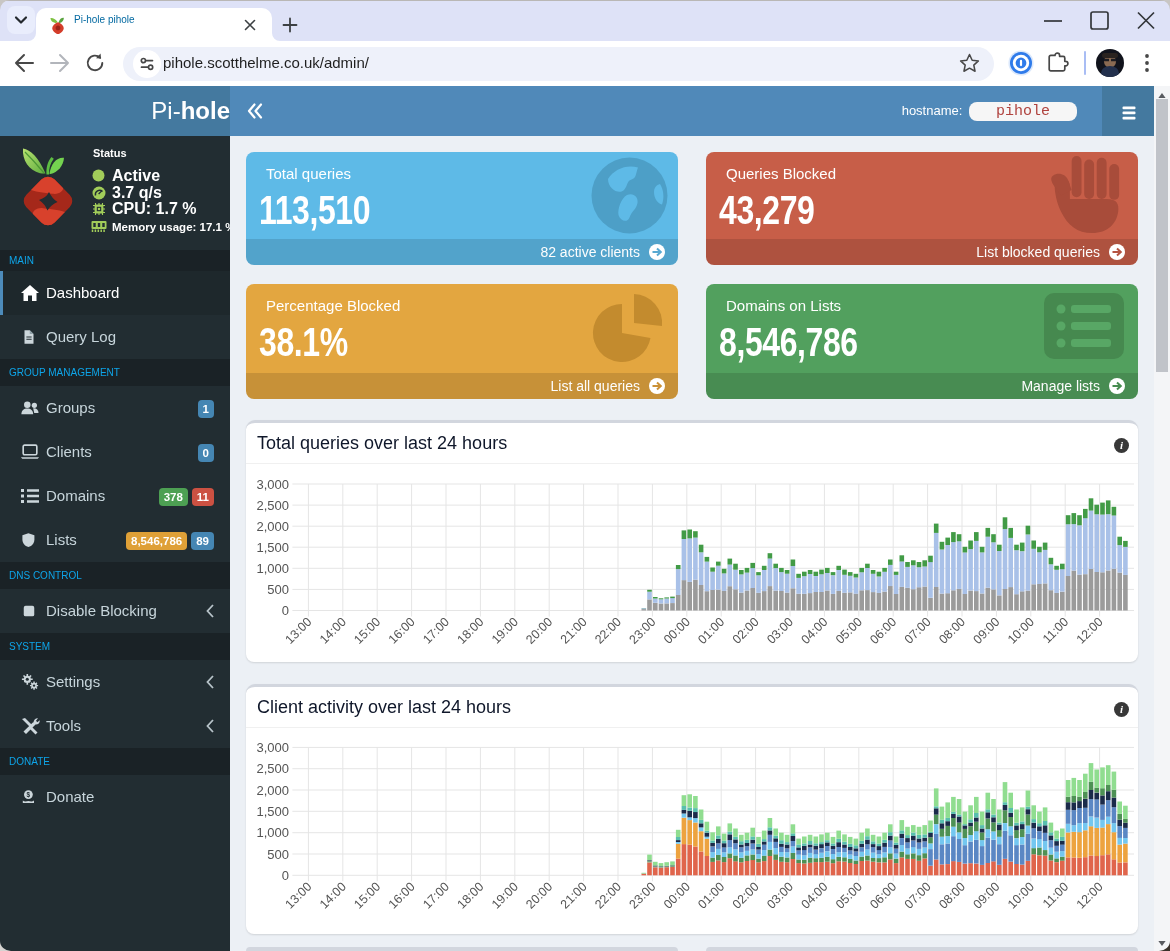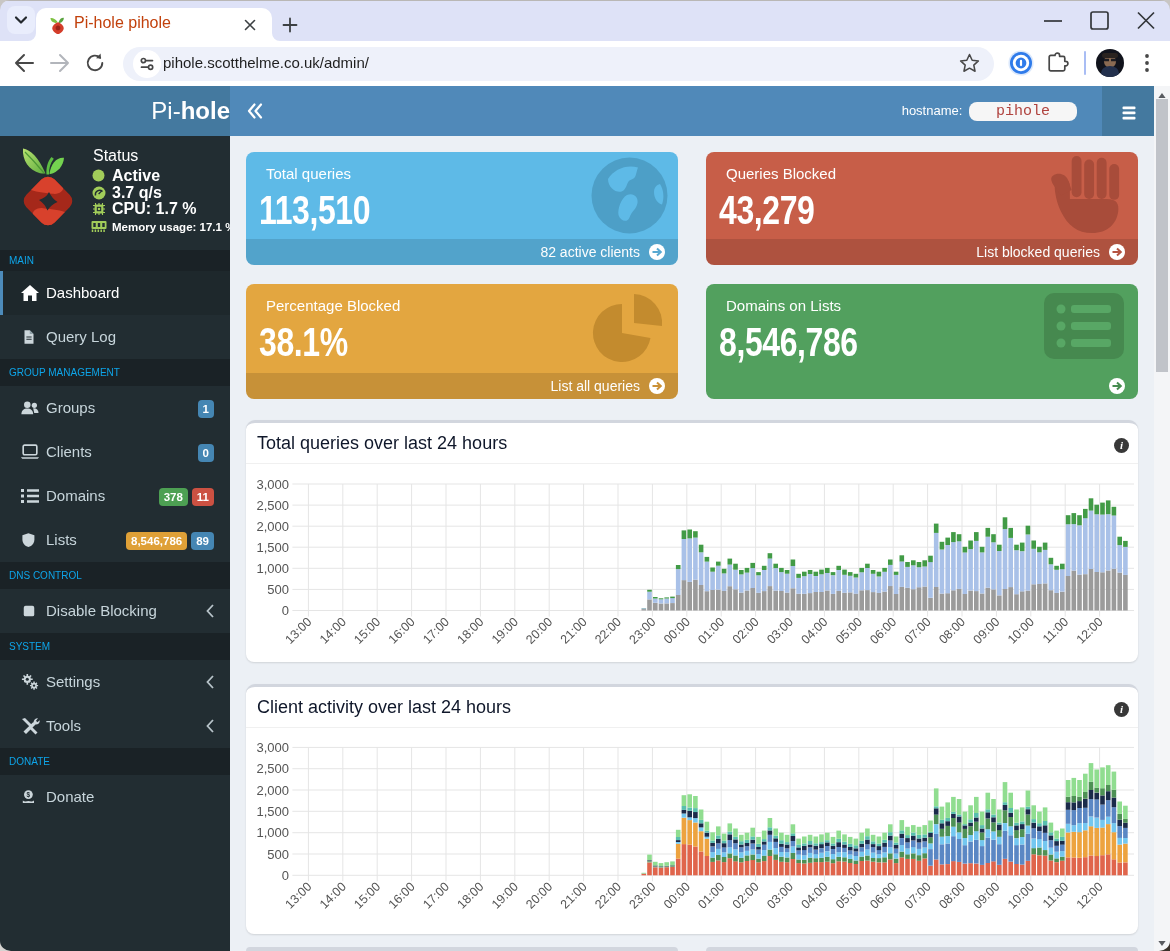--- a/index.html
+++ b/index.html
@@ -1,21 +1,21 @@
 <!DOCTYPE html>
 <html><head><meta charset="utf-8"><title>Pi-hole pihole</title>
 <style>
 *{margin:0;padding:0;box-sizing:border-box}
 html,body{width:1170px;height:951px;overflow:hidden}
 body{font-family:"Liberation Sans",sans-serif;position:relative;background:#fff}
 .abs{position:absolute}
 
 #tabbar{position:absolute;left:0;top:0;width:1170px;height:41px;background:#dee2f7}
 #tab{position:absolute;left:36px;top:8px;width:236px;height:33px;background:#fff;border-radius:10px 10px 0 0}
-#tabtitle{position:absolute;left:74px;top:14px;font-size:16px;color:#c2410c;white-space:nowrap}
+#tabtitle{position:absolute;left:74px;top:14px;font-size:10px;color:#0369a1;white-space:nowrap}
 #toolbar{position:absolute;left:0;top:41px;width:1170px;height:45px;background:#fff}
 #urlpill{position:absolute;left:123px;top:47px;width:871px;height:34px;border-radius:17px;background:#eef1fa}
 #urltext{position:absolute;left:163px;top:54px;font-size:15px;color:#1f1f1f}
 
 #navbar{position:absolute;left:0;top:86px;width:1154px;height:50px;background:#5089b9}
 #logo{position:absolute;left:0;top:86px;width:230px;height:50px;background:#44799f;color:#fff;
   font-size:24px;text-align:right;line-height:50px;font-weight:300}
 #logo b{font-weight:700}
 #hamb{position:absolute;left:1102px;top:86px;width:52px;height:50px;background:#44799f}
 #hostname{position:absolute;top:95px;right:93px;height:32px;line-height:32px;color:#fff;font-size:13px;white-space:nowrap}
@@ -28,21 +28,21 @@
 .srow .lbl{position:absolute;left:46px;top:0;line-height:44px}
 .srow .ic{position:absolute;left:20px;top:13px;width:20px;height:18px}
 .srow.active{background:#1e282c;color:#fff;border-left:3px solid #4d8bba}
 .srow.active .ic{left:17px}
 .srow.active .lbl{left:43px}
 .badges{position:absolute;right:16px;top:13px;text-align:right;white-space:nowrap}
 .badge{display:inline-block;height:18px;line-height:18px;padding:0 5px;border-radius:4px;
   color:#fff;font-size:11.5px;font-weight:bold;margin-left:4px}
 .bblue{background:#4586b3}.bgreen{background:#4da053}.bred{background:#cc5142}.borange{background:#dfa037}
 .carrow{position:absolute;right:15px;top:14px;width:10px;height:16px}
-.stitle{position:absolute;left:93px;top:11px;font-size:16px;font-weight:normal;color:#fff}
+.stitle{position:absolute;left:93px;top:11px;font-size:11px;font-weight:bold;color:#fff}
 .sitem{position:absolute;left:93px;color:#fff;font-size:16px;font-weight:bold;white-space:nowrap;height:14px;line-height:14px}
 
 #content{position:absolute;left:230px;top:136px;width:924px;height:815px;background:#ecf0f5}
 .sbox{position:absolute;width:432px;border-radius:8px;color:#fff;overflow:hidden}
 .sbox .t{position:absolute;left:20px;top:13px;font-size:15px}
 .sbox .n{position:absolute;left:13px;top:36px;font-size:40px;font-weight:bold;letter-spacing:-0.5px;transform:scaleX(0.8);transform-origin:left top}
 .sbox .f{position:absolute;left:0;bottom:0;width:100%;height:26px;background:rgba(0,0,0,0.12);
   text-align:right;font-size:14px;line-height:26px;color:#fdfdfd;padding-right:38px}
 .sbox .fa{position:absolute;right:13px;bottom:5px;width:16px;height:16px}
 .panel{position:absolute;left:246px;width:892px;background:#fff;border-top:3px solid #d2d6de;
@@ -374,20 +374,21 @@
       <circle cx="17" cy="16" r="4.5"></circle>
         <rect x="27" y="12" width="40" height="8" rx="3"></rect>
       <circle cx="17" cy="33" r="4.5"></circle>
         <rect x="27" y="29" width="40" height="8" rx="3"></rect>
       <circle cx="17" cy="50" r="4.5"></circle>
         <rect x="27" y="46" width="40" height="8" rx="3"></rect>
     </g>
   </svg>
   <div class="t">Domains on Lists</div>
   <div class="n">8,546,786</div>
+  <div class="f">Manage lists</div>
   <svg class="fa" viewBox="0 0 16 16">
       <circle cx="8" cy="8" r="8" fill="#fff"></circle>
       <path d="M3.5 8 H11 M8 4.5 L11.8 8 L8 11.5" stroke="#478c50" stroke-width="2" fill="none"></path>
     </svg>
 </div>
 
 <div class="panel" style="top:420px;height:242px">
   <div class="ptitle">Total queries over last 24 hours</div>
   <div class="pinfo">i</div>
   <div class="pdiv" style="top:40px"></div>

